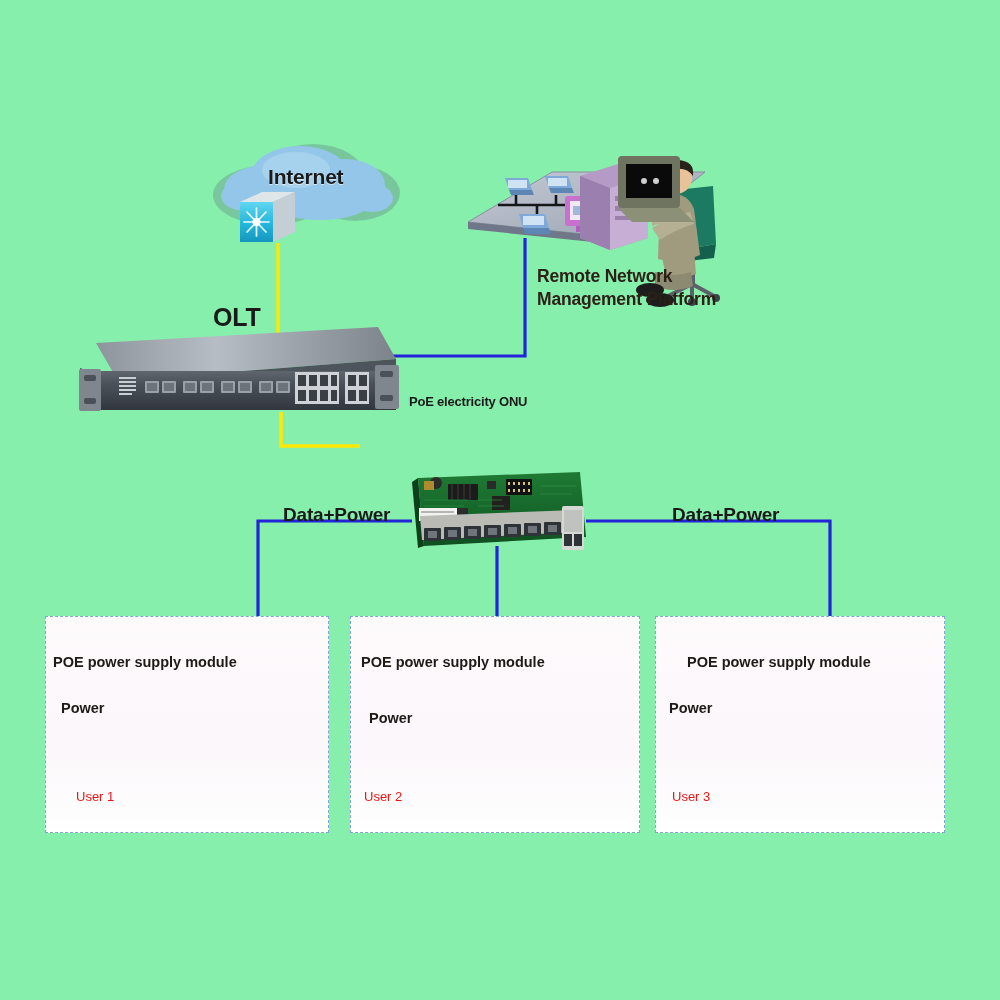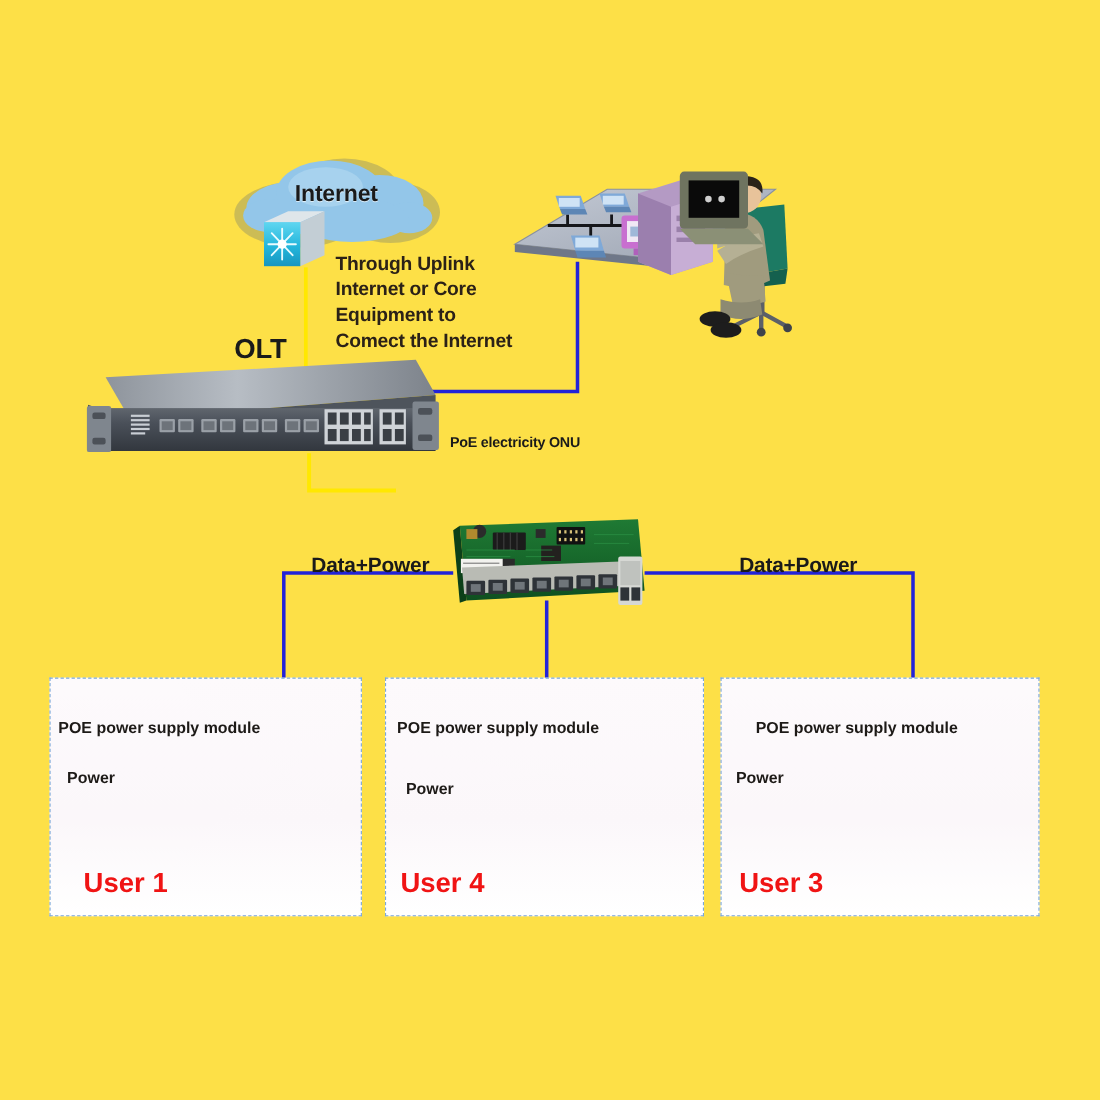--- a/index.html
+++ b/index.html
@@ -8,21 +8,21 @@
     padding: 0;
     background: #ffffff;
   }
   body {
     font-family: "Liberation Sans", sans-serif;
   }
   #stage {
     position: relative;
     width: 1000px;
     height: 1000px;
-    background: #fde047;
+    background: #86efac;
     overflow: hidden;
   }
   #svg-layer {
     position: absolute;
     left: 0; top: 0;
     width: 1000px;
     height: 1000px;
   }
   .lbl {
     position: absolute;
@@ -80,22 +80,22 @@
     margin-top: 30px;
   }
   .lbl-power {
     position: absolute;
     font-size: 14.5px;
     font-weight: bold;
     color: #1d1a17;
   }
   .lbl-user {
     position: absolute;
-    font-size: 25px;
-    font-weight: bold;
+    font-size: 13px;
+    font-weight: normal;
     color: #f01414;
     white-space: nowrap;
   }
   .userbox {
     position: absolute;
     border: 1.6px dashed #7aa7d9;
     background: linear-gradient(180deg,#fdfafc 0%, #fbf7fa 60%, #ffffff 100%);
     box-sizing: border-box;
   }
 </style>
@@ -554,39 +554,37 @@
       </g>
     </g>
   </svg>
 
   <div class="userbox" style="left:45px; top:616px; width:284px; height:217px; z-index:1;"></div>
   <div class="userbox" style="left:350px; top:616px; width:290px; height:217px; z-index:1;"></div>
   <div class="userbox" style="left:655px; top:616px; width:290px; height:217px; z-index:1;"></div>
 
   <div class="lbl lbl-internet">Internet</div>
 
-  <div class="lbl lbl-uplink">Through Uplink
-Internet or Core
-Equipment to
-Comect the Internet</div>
-
+
+  <div class="lbl lbl-rnmp">Remote Network
+Management Platform</div>
 
   <div class="lbl lbl-olt">OLT</div>
 
   <div class="lbl lbl-poeonu">PoE electricity ONU</div>
 
   <div class="lbl lbl-dp-left">Data+Power</div>
 
   <div class="lbl lbl-dp-right">Data+Power</div>
 
   <div class="lbl-poemod" style="left:53px; top:624px; z-index:3;">POE power supply module</div>
   <div class="lbl-power" style="left:61px; top:700px; z-index:3;">Power</div>
   <div class="lbl-user" style="left:76px; top:789px; z-index:3;">User 1</div>
 
   <div class="lbl-poemod" style="left:361px; top:624px; z-index:3;">POE power supply module</div>
   <div class="lbl-power" style="left:369px; top:710px; z-index:3;">Power</div>
-  <div class="lbl-user" style="left:364px; top:789px; z-index:3;">User 4</div>
+  <div class="lbl-user" style="left:364px; top:789px; z-index:3;">User 2</div>
 
   <div class="lbl-poemod" style="left:687px; top:624px; z-index:3;">POE power supply module</div>
   <div class="lbl-power" style="left:669px; top:700px; z-index:3;">Power</div>
   <div class="lbl-user" style="left:672px; top:789px; z-index:3;">User 3</div>
 
 </div>
 
 </body></html>

